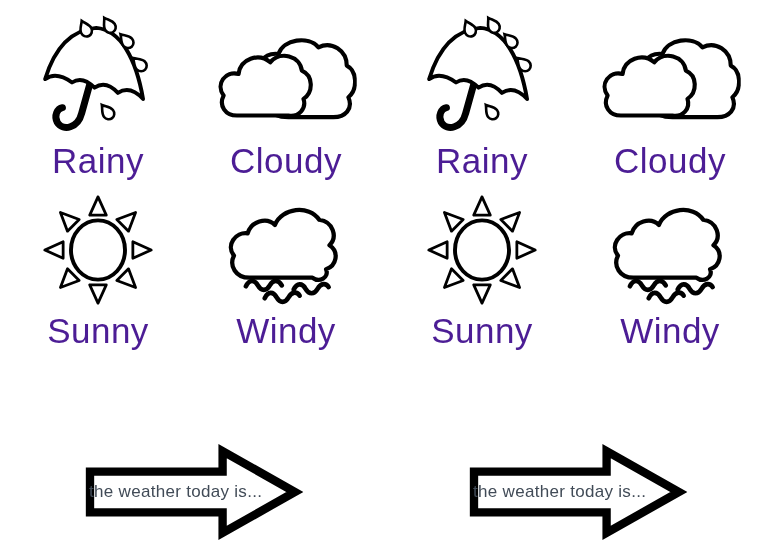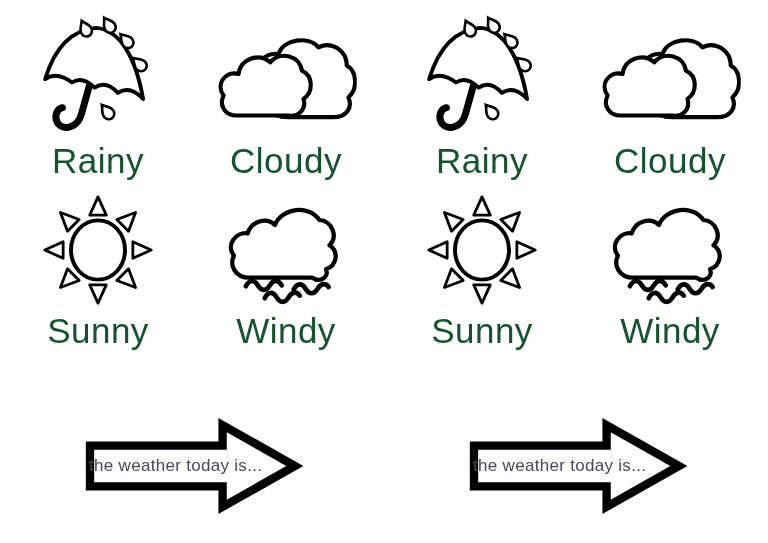--- a/index.html
+++ b/index.html
@@ -14,24 +14,24 @@
     padding:12px 6px 0 6px;row-gap:10px;column-gap:4px;
   }
   .card{display:flex;flex-direction:column;align-items:center;}
   .icon-box{height:128px;display:flex;align-items:center;justify-content:center;width:100%;}
   .row2 .icon-box{height:120px;}
   .svg-rainy{height:126px;width:130px;}
   .svg-cloudy{height:104px;width:142px;margin-top:10px;}
   .svg-sunny{height:122px;width:122px;}
   .svg-windy{height:104px;width:128px;margin-top:6px;}
   .label{
-    font-size:35px;line-height:1.05;color:#14532d;margin-top:3px;
+    font-size:35px;line-height:1.05;color:#4c1d95;margin-top:3px;
     letter-spacing:0.5px;
   }
-  .arrow-row{margin-top:auto;display:flex;justify-content:center;padding-bottom:26px;}
+  .arrow-row{margin-top:auto;display:flex;justify-content:center;}
   .arrow-wrap{position:relative;width:234px;height:102px;}
   .arrow-wrap svg{width:100%;height:100%;display:block;}
   .arrow-label{
     position:absolute;left:14px;top:50%;transform:translateY(-50%);
     font-size:17px;color:#414b57;white-space:nowrap;letter-spacing:0.3px;
   }
   .symbol-defs{position:absolute;width:0;height:0;overflow:hidden;}
 </style>
 </head>
 <body>

